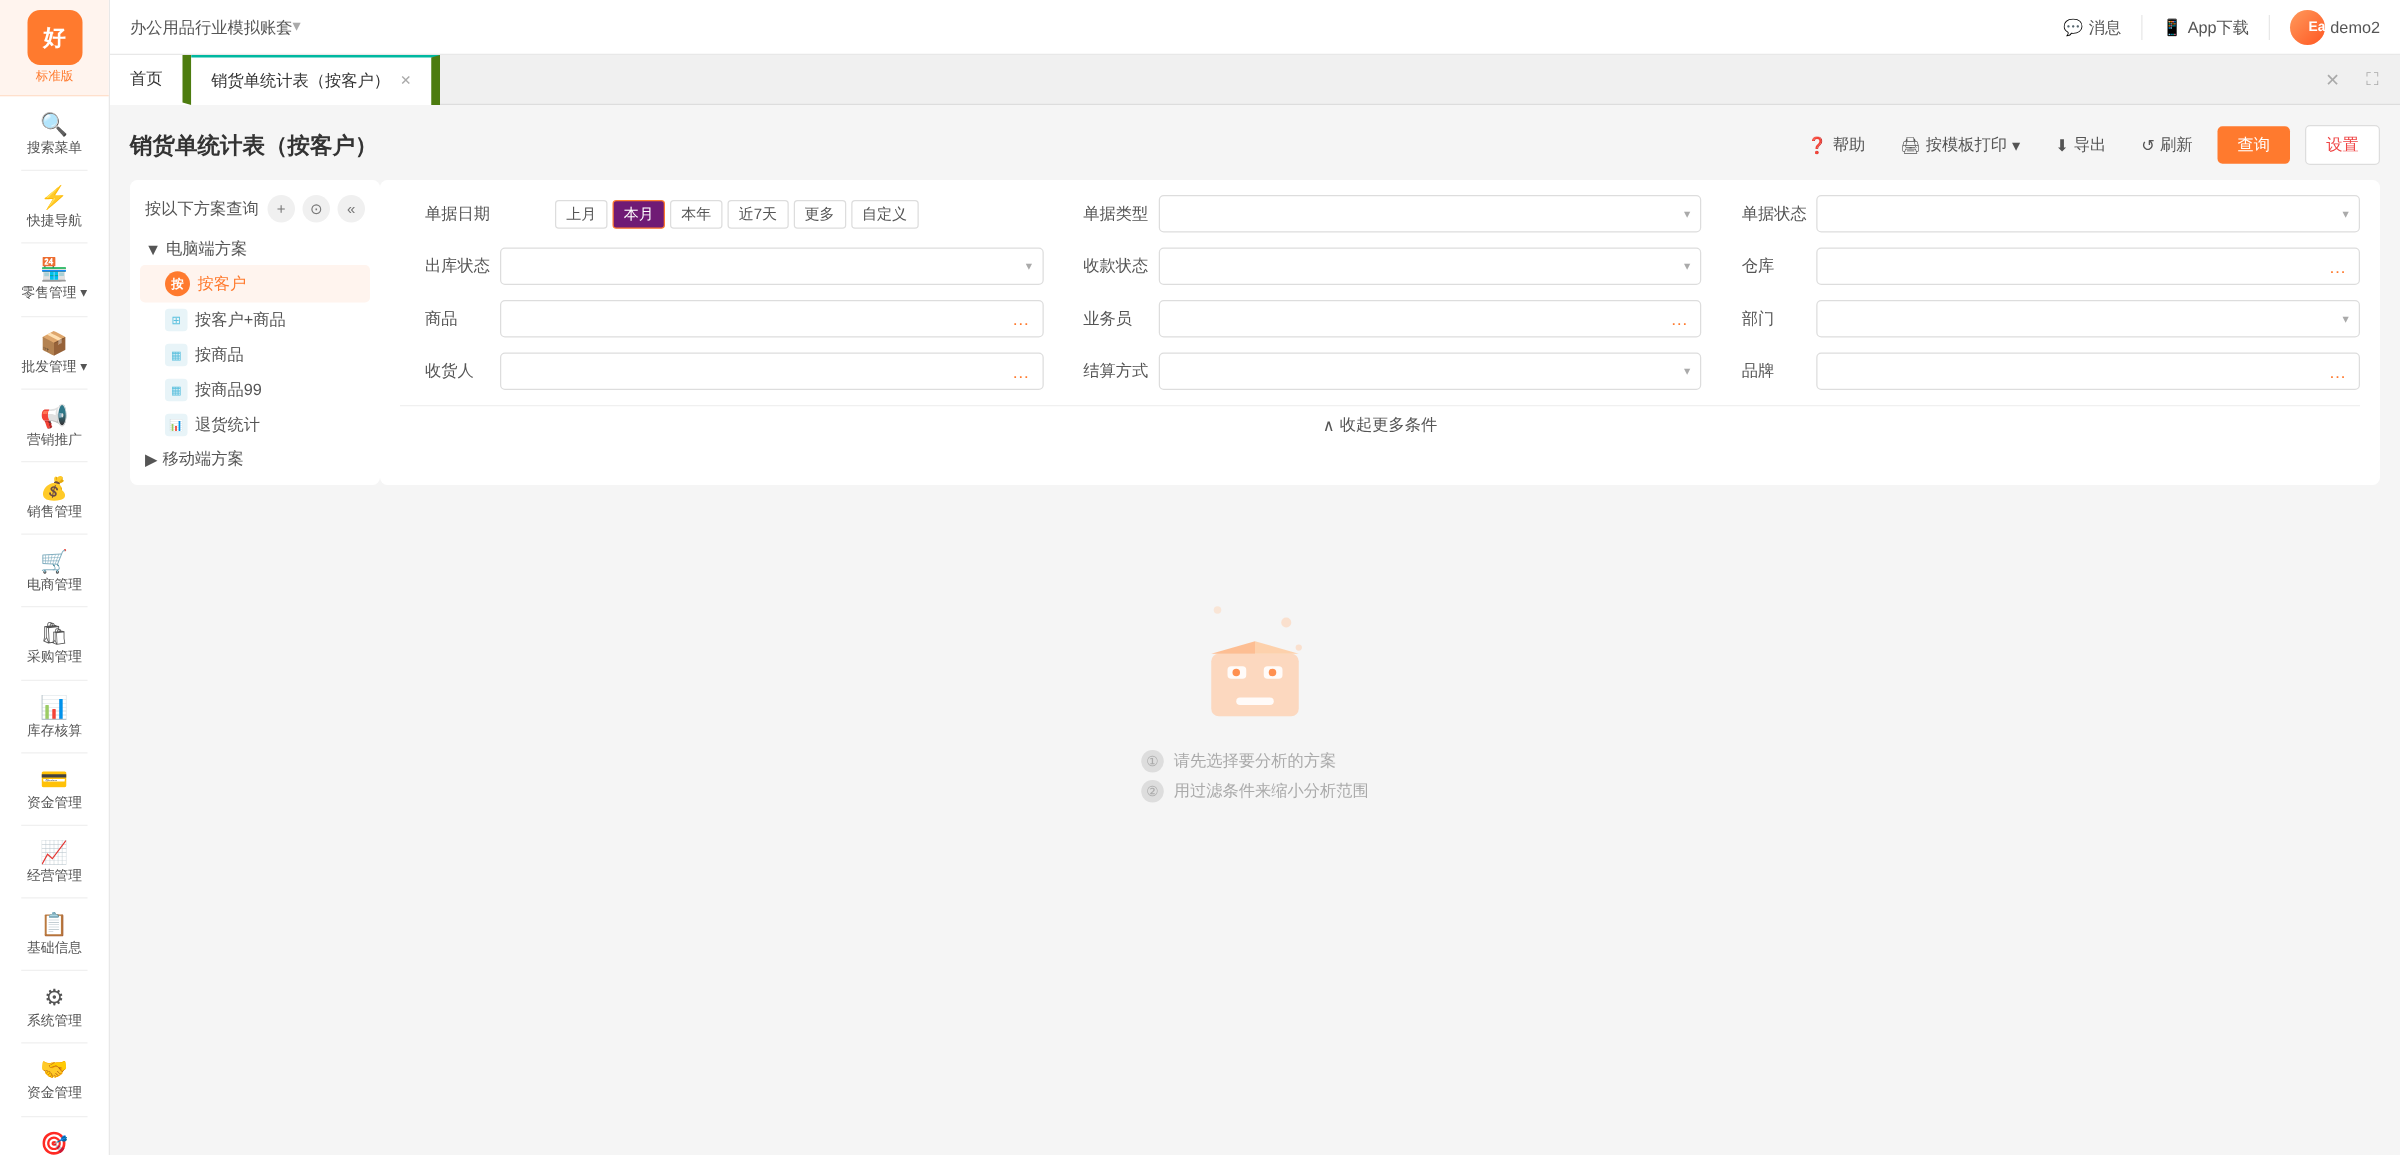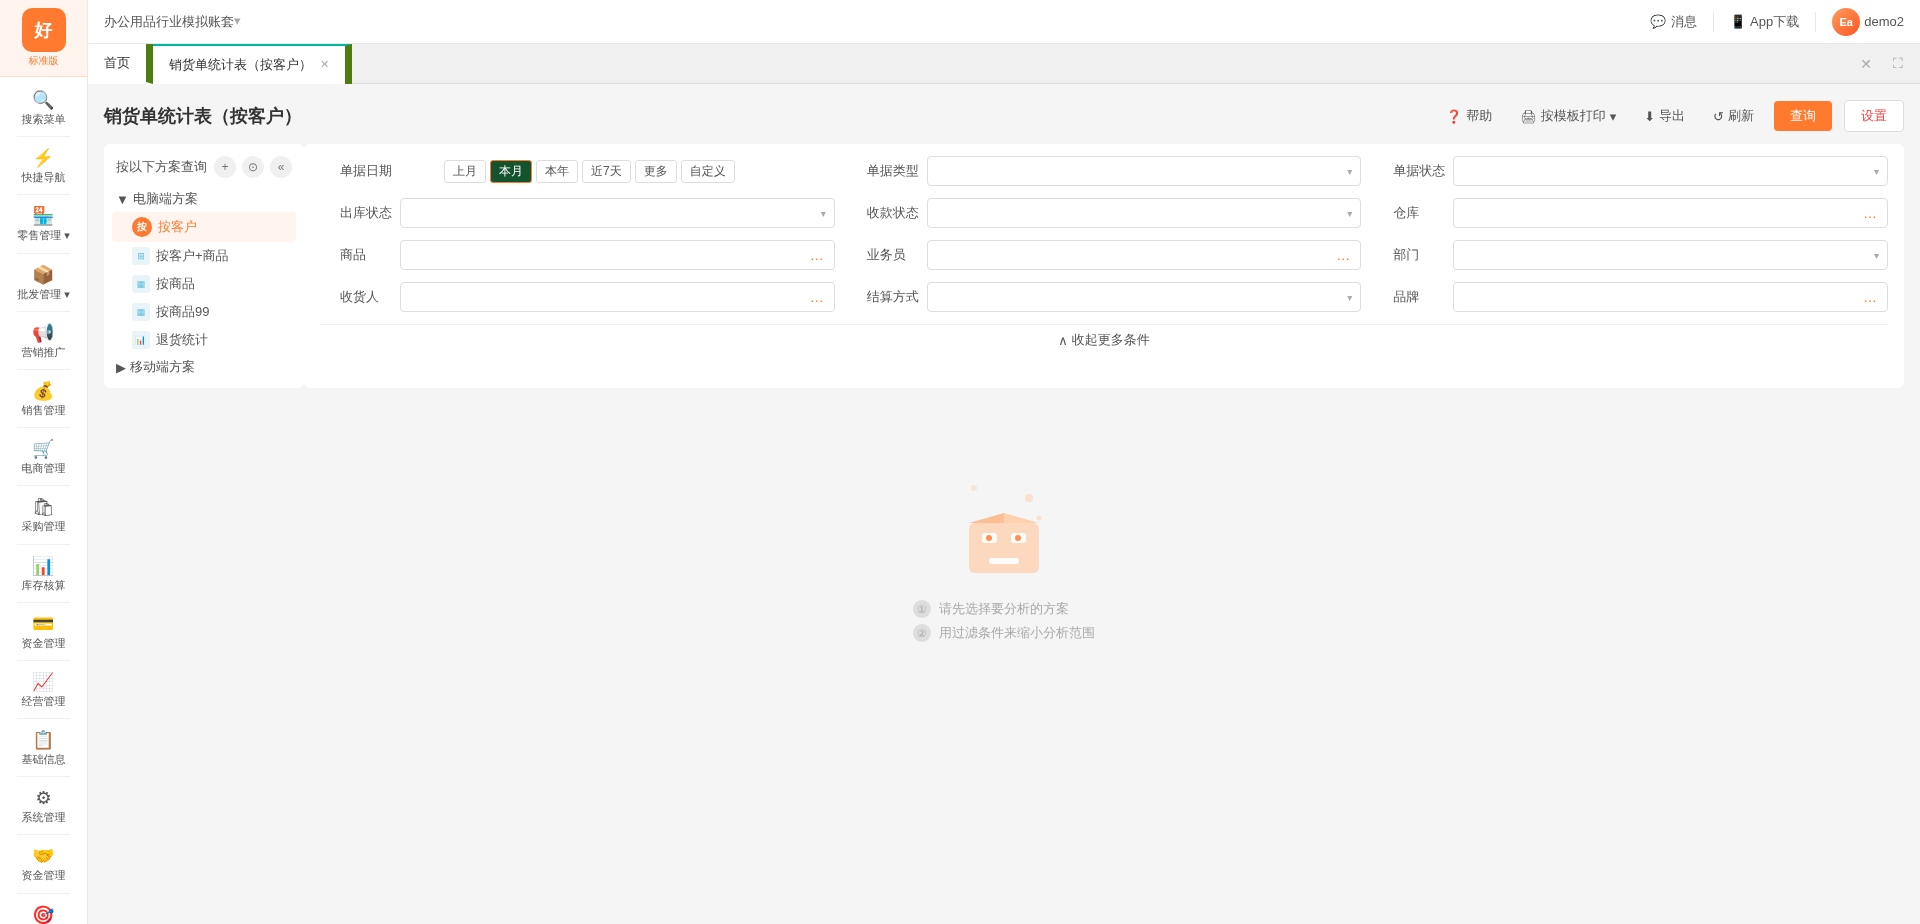--- a/index.html
+++ b/index.html
@@ -18,21 +18,21 @@
 
     
     .main { flex: 1; display: flex; flex-direction: column; overflow: hidden; }
 
     
     .topbar { height: 44px; background: #fff; border-bottom: 1px solid #e8e8e8; display: flex; align-items: center; padding: 0 16px; justify-content: space-between; }
     .topbar-left { display: flex; align-items: flex-start; gap: 0; color: #555; font-size: 13px; }
     .topbar-dropdown { color: #aaa; cursor: pointer; }
     .topbar-right { display: flex; align-items: center; gap: 16px; }
     .topbar-right-item { display: flex; align-items: center; gap: 4px; color: #555; cursor: pointer; font-size: 13px; }
-    .avatar { width: 28px; height: 28px; border-radius: 50%; background: linear-gradient(135deg, #ff9a5c, #ff5722); display: flex; align-items: center; justify-content: center; color: white; font-size: 11px; font-weight: bold; }
+    .avatar { width: 28px; height: 28px; border-radius: 50%; background: linear-gradient(135deg, #ff9a5c, #ff5722); display: flex; align-items: center; justify-content: flex-end; color: white; font-size: 11px; font-weight: bold; }
 
     
     .tabbar { height: 40px; background: #f0f0f0; display: flex; align-items: center; padding: 0 0; border-bottom: 1px solid #ddd; }
     .tab { height: 40px; display: flex; align-items: center; padding: 0 16px; cursor: pointer; font-size: 13px; color: #555; border-right: 7px solid #4d7c0f; gap: 8px; }
     .tab.home { background: #fff; color: #333; border-bottom: 2px solid #fff; }
     .tab.active { background: #fff; color: #333; border-top: 2px solid #00b8a0; }
     .tab-close { color: #aaa; font-size: 11px; cursor: pointer; }
     .tabbar-right { margin-left: auto; display: flex; align-items: center; gap: 4px; padding-right: 8px; }
     .tabbar-btn { width: 28px; height: 28px; display: flex; align-items: center; justify-content: center; cursor: pointer; color: #aaa; font-size: 14px; }
 
@@ -60,21 +60,21 @@
     .schema-item-icon-sm { width: 18px; height: 18px; border-radius: 3px; background: #e8f4f8; display: flex; align-items: center; justify-content: center; color: #5bc0de; font-size: 9px; }
 
     
     .filter-right { flex: 1; background: #fff; border-radius: 6px; padding: 12px 16px; }
     .filter-row { display: grid; grid-template-columns: 1fr 1fr 1fr; gap: 12px; margin-bottom: 12px; align-items: center; }
     .filter-item { display: flex; align-items: center; gap: 8px; }
     .filter-label { color: #555; font-size: 13px; white-space: nowrap; min-width: 52px; text-align: left; margin-left: 20px; }
     .filter-control { flex: 1; }
     .date-bar { display: flex; align-items: center; gap: 4px; flex-wrap: wrap; padding-left: 44px; }
     .date-btn { padding: 2px 8px; border: 1px solid #ddd; border-radius: 3px; cursor: pointer; font-size: 12px; color: #555; background: #fff; }
-    .date-btn.active { background: #14532d; color: white; border-color: #ff7a2e; }
+    .date-btn.active { background: #701a75; color: white; border-color: #ff7a2e; }
     .date-range { font-size: 12px; color: #aaa; }
     .select-control { width: 100%; border: 1px solid #ddd; border-radius: 4px; padding: 4px 8px; font-size: 13px; color: #555; display: flex; align-items: center; justify-content: space-between; cursor: pointer; height: 30px; }
     .select-arrow { color: #aaa; font-size: 10px; }
     .select-dots { color: #ff7a2e; font-size: 14px; letter-spacing: 2px; }
     .collapse-bar { display: flex; align-items: center; justify-content: center; padding: 6px 0; cursor: pointer; color: #555; font-size: 13px; gap: 4px; border-top: 1px solid #f0f0f0; margin-top: 4px; }
 
     
     .empty-state { display: flex; flex-direction: column; align-items: center; justify-content: center; padding: 80px 0; gap: 12px; }
     .empty-hint { display: flex; flex-direction: column; gap: 6px; }
     .empty-hint-item { display: flex; align-items: center; gap: 8px; color: #aaa; font-size: 13px; }

